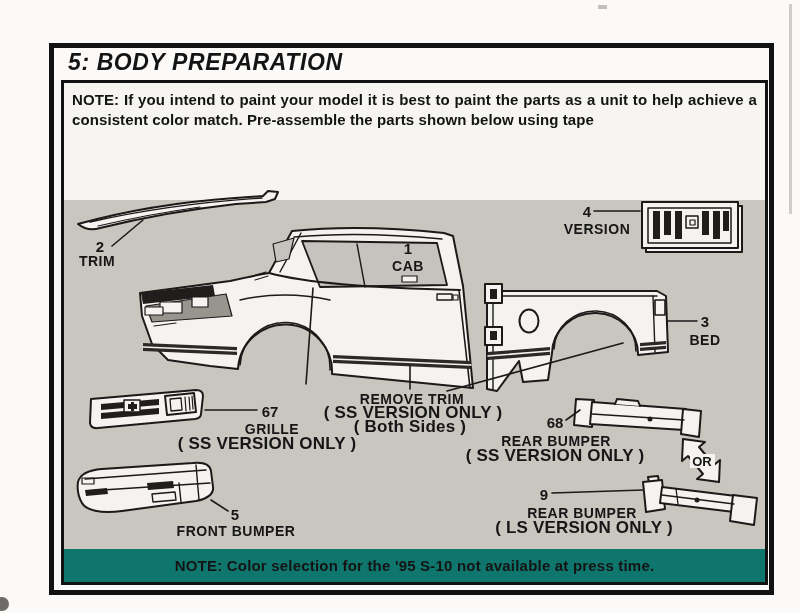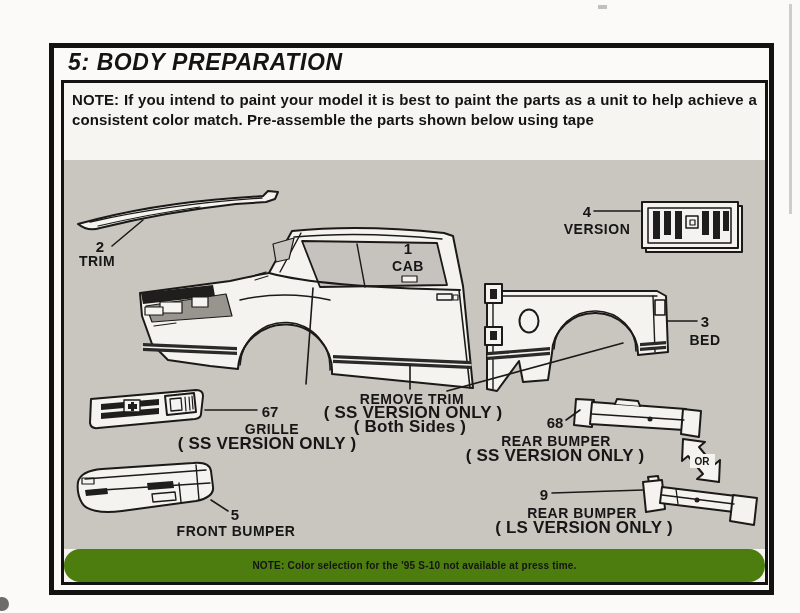--- a/index.html
+++ b/index.html
@@ -5,33 +5,33 @@
   html,body{margin:0;padding:0;background:#ffffff;}
   .page{position:relative;width:800px;height:613px;background:#fbfaf8;overflow:hidden;
         font-family:"Liberation Sans",sans-serif;color:#141414;}
   .outer-frame{position:absolute;left:49px;top:43px;width:725px;height:552px;
         border:5px solid #121212;box-sizing:border-box;z-index:1;}
   .title{position:absolute;left:68px;top:49px;font-size:23px;font-weight:bold;
         letter-spacing:.6px;z-index:4;font-style:italic;}
   .inner-box{position:absolute;left:61px;top:80px;width:707px;height:505px;
         border:3px solid #121212;box-sizing:border-box;display:flex;flex-direction:column;
         background:#f6f5f2;z-index:2;}
-  .note-row{height:77px;display:flex;gap:21px;padding:7px 8px 0 8px;box-sizing:border-box;}
+  .note-row{height:117px;display:flex;gap:21px;padding:7px 8px 0 8px;box-sizing:border-box;}
   .note-row p{margin:0;flex:1;font-size:15px;font-weight:bold;line-height:20.4px;
         text-align:justify;letter-spacing:.1px;}
   .diagram{flex:1;background:#c9c6c0;}
-  .bottom-note{height:33px;background:#4d7c0f;display:flex;align-items:center;
-        justify-content:center;font-size:10px;font-weight:bold;letter-spacing:.2px;border-radius:16px;}
+  .bottom-note{height:33px;background:#0f766e;display:flex;align-items:center;
+        justify-content:center;font-size:15px;font-weight:bold;letter-spacing:.2px;}
   .art{position:absolute;left:0;top:0;width:800px;height:613px;z-index:5;pointer-events:none;}
   .lbl{position:absolute;transform:translate(-50%,-50%);font-weight:bold;
         white-space:nowrap;color:#161616;z-index:6;}
   .lbl-num{font-size:15px;}
   .lbl-name{font-size:14px;letter-spacing:.5px;}
   .lbl-var{font-size:17px;letter-spacing:.2px;}
-  .lbl-or{font-size:10px;}
+  .lbl-or{font-size:13px;}
 </style>
 </head>
 <body>
 
 <div class="page">
 
   <div class="outer-frame"></div>
 
   <div class="title">5: BODY PREPARATION</div>
 

